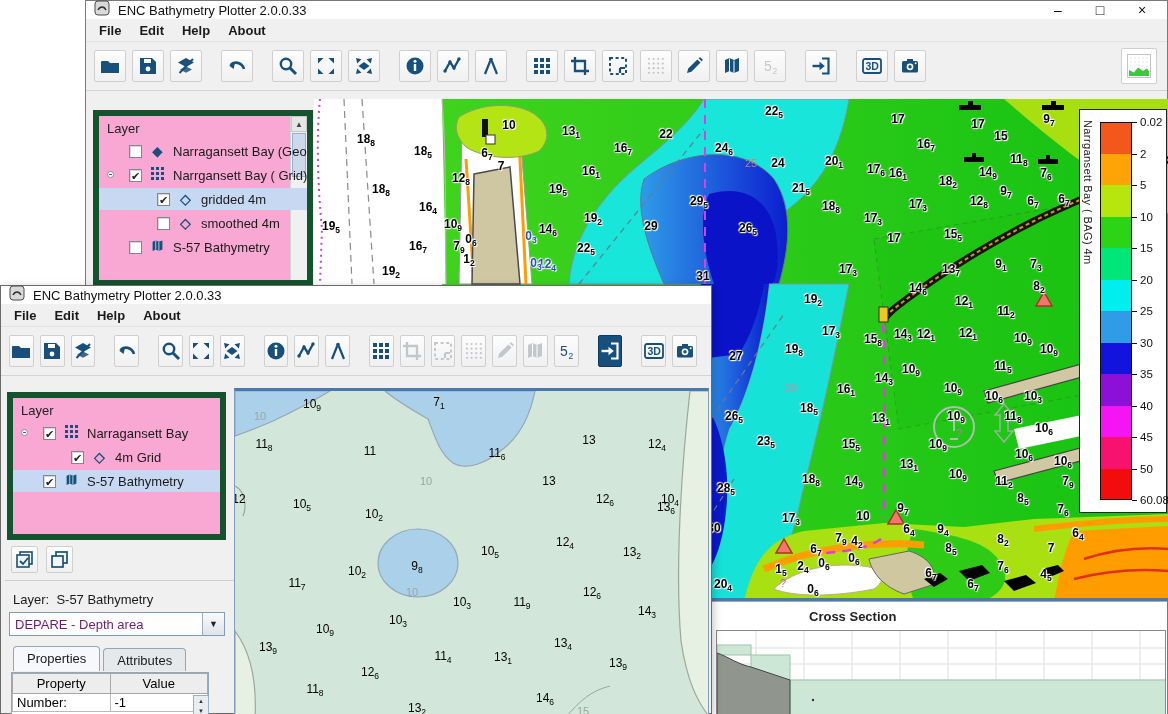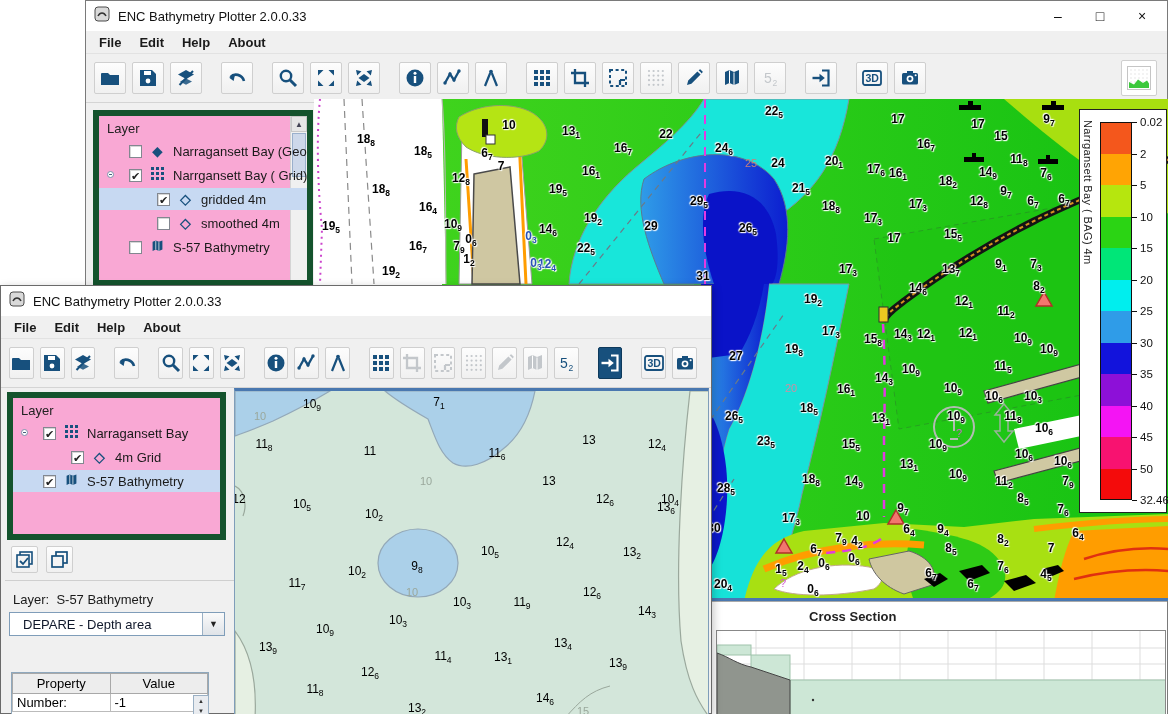--- a/index.html
+++ b/index.html
@@ -1,19 +1,19 @@
 <!DOCTYPE html>
 <html><head>
 <meta charset="utf-8">
 <style>
   html,body{margin:0;padding:0;background:#fff;}
   *{box-sizing:border-box;font-family:"Liberation Sans",sans-serif;}
   #stage{position:relative;width:1168px;height:714px;overflow:hidden;background:#fff;}
   .win{position:absolute;background:#f0f0f0;border:1px solid #7a7a7a;}
-  .titlebar{height:30px;background:#fff;display:flex;align-items:center;padding:0 8px;gap:8px;}
+  .titlebar{height:18px;background:#fff;display:flex;align-items:center;padding:0 8px;gap:8px;}
   .title{font-size:13px;color:#111;flex:0 0 auto;}
   .tspace{flex:1;}
   .tctrl{width:34px;text-align:center;font-size:14px;color:#111;cursor:default;line-height:30px;}
   .menubar{height:23px;background:#f0f0f0;display:flex;align-items:center;padding:0 6px;gap:4px;border-bottom:1px solid #e2e2e2;}
   .mi{font-size:13px;font-weight:600;color:#1a1a1a;padding:2px 7px;}
   .toolbar{height:49px;background:#f0f0f0;display:flex;align-items:center;padding:0 8px;border-bottom:1px solid #d4d4d4;}
   .tb{width:32px;height:32px;margin-right:6px;border:1px solid #cfcfcf;border-radius:2px;
       background:linear-gradient(#fdfdfd,#f0f0f0);color:#17507d;display:flex;align-items:center;justify-content:center;padding:0;}
   .tb svg{display:block;}
   .tb.dis{color:#c3c7cb;}
@@ -46,21 +46,21 @@
   .lg-band{position:absolute;left:20px;width:32px;}
   .lg-bar-border{position:absolute;left:20px;top:12px;width:32px;border:1px solid #111;pointer-events:none;}
   .lg-tick{position:absolute;left:52px;width:5px;height:1px;background:#111;}
   .lg-lab{position:absolute;left:60px;transform:translateY(-6px);font-size:11.5px;color:#111;}
   
   .xsec{position:absolute;background:#fff;border-top:1px solid #aaa;}
   .xsec-title{position:absolute;font-size:13px;font-weight:700;color:#222;}
   
   .lblrow{font-size:13px;color:#1a1a1a;}
   .combo{position:absolute;height:24px;background:#fff;border:1px solid #7f9db9;display:flex;align-items:center;}
-  .combo .cv{flex:1;font-size:13px;padding-left:13px;color:#0f172a;white-space:nowrap;overflow:hidden;}
+  .combo .cv{flex:1;font-size:13px;padding-left:5px;color:#701a75;white-space:nowrap;overflow:hidden;}
   .combo .cbtn{width:22px;height:100%;background:linear-gradient(#fafafa,#dfe3e8);border-left:1px solid #9ab0c4;font-size:9px;color:#222;display:flex;align-items:center;justify-content:center;}
   .tabs{position:absolute;display:flex;align-items:flex-end;}
   .tab{font-size:13px;color:#1a1a1a;padding:4px 13px 3px;border:1px solid #8fa8bd;border-bottom:none;border-radius:4px 4px 0 0;background:#e6e9ec;margin-right:3px;}
   .tab.act{background:#f6f8fb;padding-bottom:5px;}
   .tbl{position:absolute;border:1px solid #8fa8bd;background:#fff;}
   .tbl table{border-collapse:collapse;width:100%;}
   .tbl th{font-size:13px;font-weight:400;background:#ededed;border:1px solid #a8a8a8;padding:2px 4px;}
   .tbl td{font-size:13px;border:1px solid #bbb;padding:1px 4px;background:#fff;}
   .spin{position:absolute;right:-1px;top:22px;width:16px;height:22px;border:1px solid #9ab0c4;display:flex;flex-direction:column;}
   .spin span{flex:1;font-size:6px;text-align:center;background:#e9ecf0;color:#333;line-height:10px;}
@@ -594,21 +594,21 @@
               <div class="lg-lab" style="top:232.5px;">30</div>
               <div class="lg-tick" style="top:264.0px;"></div>
               <div class="lg-lab" style="top:264.0px;">35</div>
               <div class="lg-tick" style="top:295.5px;"></div>
               <div class="lg-lab" style="top:295.5px;">40</div>
               <div class="lg-tick" style="top:327.0px;"></div>
               <div class="lg-lab" style="top:327.0px;">45</div>
               <div class="lg-tick" style="top:358.5px;"></div>
               <div class="lg-lab" style="top:358.5px;">50</div>
               <div class="lg-tick" style="top:390.0px;"></div>
-              <div class="lg-lab" style="top:390.0px;">32.46</div>
+              <div class="lg-lab" style="top:390.0px;">60.08</div>
             </div>
           <div class="lg-bar-border" style="height:378px;"></div>
         </div>
       </div>
 
       <div class="xsec" style="left:0;top:497px;right:0;height:114px;">
         <div class="xsec-title" style="left:723px;top:7px;">Cross Section</div>
         <div style="position:absolute;left:630px;top:28px;width:450px;height:86px;border:1px solid #888;background:#fff;overflow:hidden;">
           <svg width="450" height="86" viewBox="0 0 450 86">
             <g stroke="#ddd" stroke-width="1">
@@ -864,20 +864,24 @@
         </button>
       </div>
       <div class="sep" style="top:192px;"></div>
 
       <div class="lblrow" style="position:absolute;left:12px;top:204px;">
         <span>Layer:</span>&nbsp;&nbsp;<span>S-57 Bathymetry</span>
       </div>
       <div class="combo" style="left:8px;top:224px;width:216px;">
         <span class="cv">DEPARE - Depth area</span>
         <span class="cbtn">▼</span>
+      </div>
+      <div class="tabs" style="left:12px;top:258px;">
+        <span class="tab act">Properties</span>
+        <span class="tab">Attributes</span>
       </div>
       <div class="tbl" style="left:10px;top:284px;width:198px;height:60px;">
         <table>
           <tbody>
               <tr>
             <th style="width:50%">Property</th>
             <th>Value</th>
           </tr>
           <tr>
             <td>Number:</td>

